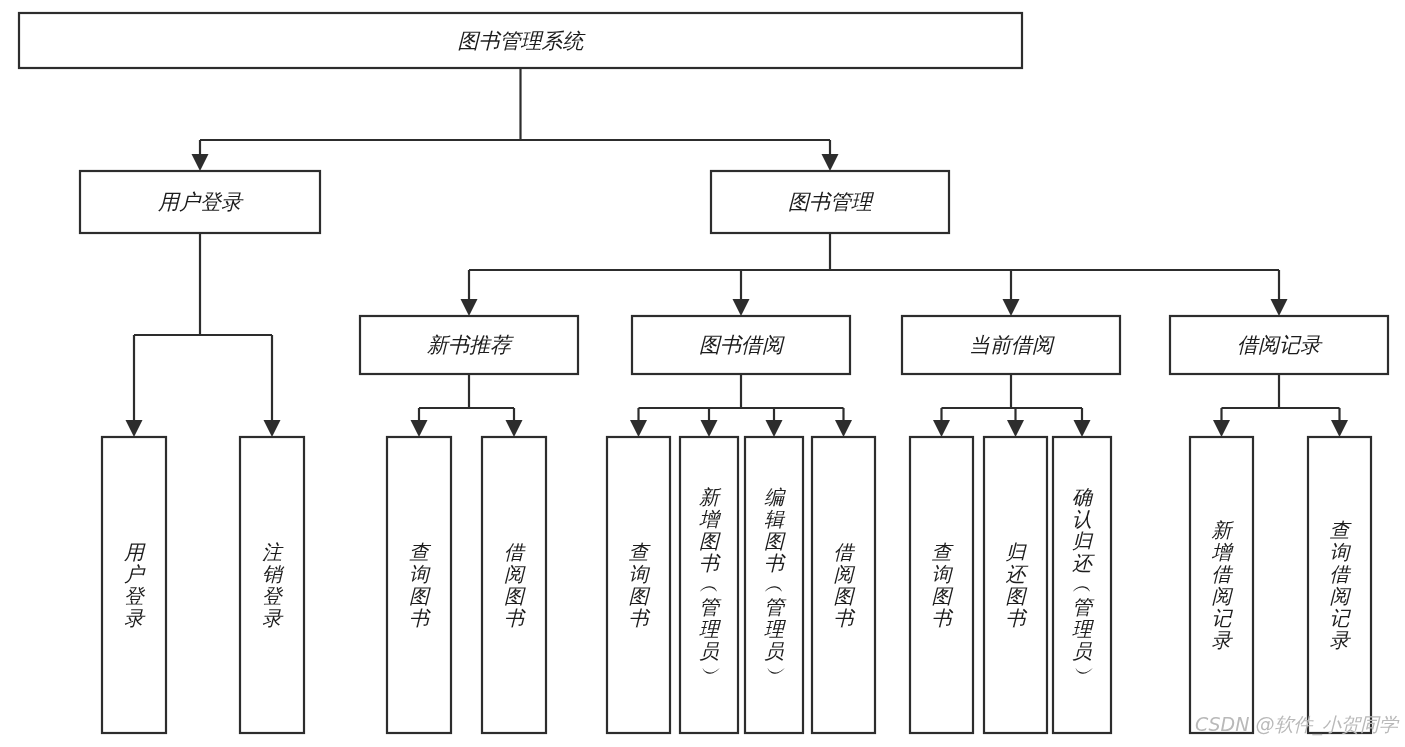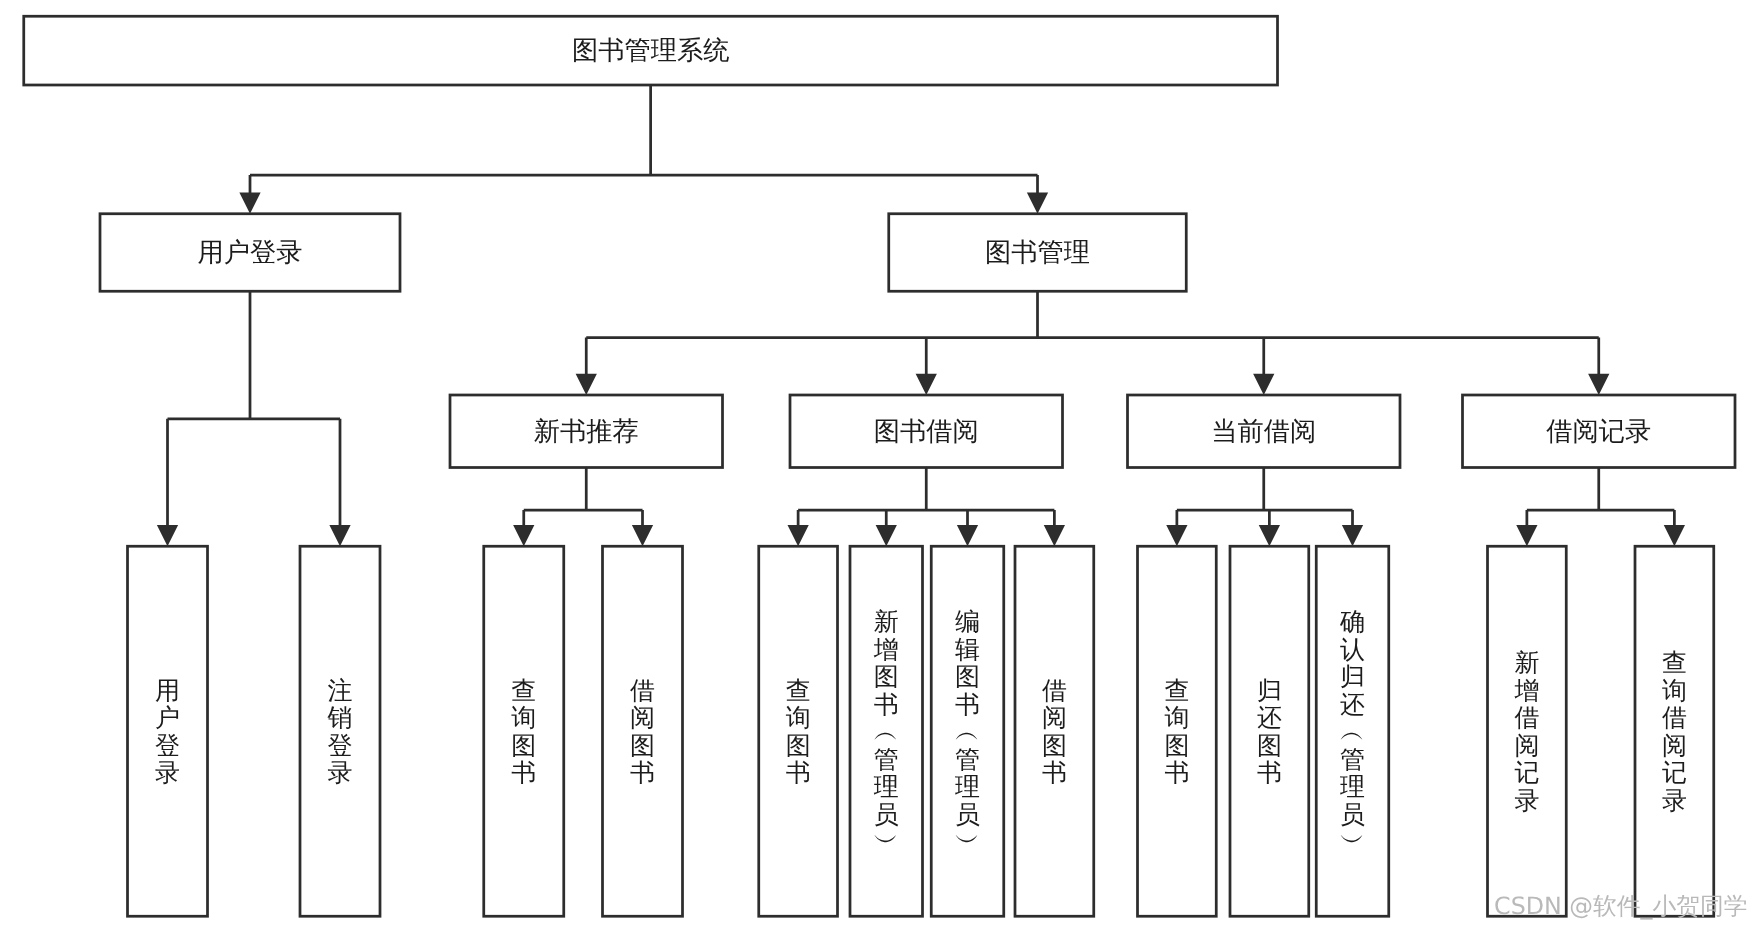--- a/index.html
+++ b/index.html
@@ -10,20 +10,21 @@
   }
   body {
     font-family: "DejaVu Sans", "Liberation Sans", sans-serif;
   }
   #diagram-root {
     position: relative;
     width: 1405px;
     height: 747px;
     background: #ffffff;
     overflow: hidden;
+    font-style: italic;
   }
   svg.diagram-canvas {
     position: absolute;
     left: 0;
     top: 0;
     width: 1405px;
     height: 747px;
     display: block;
   }
   .node-box {

